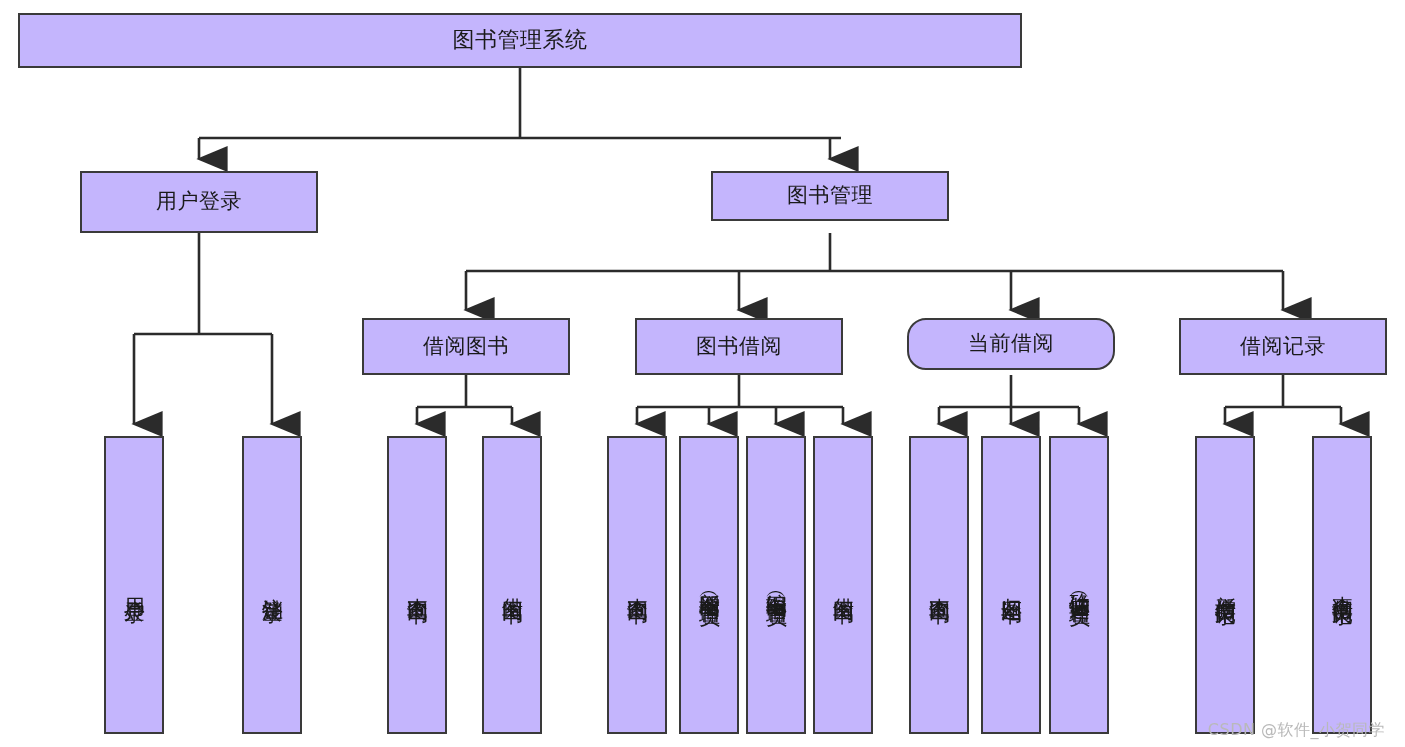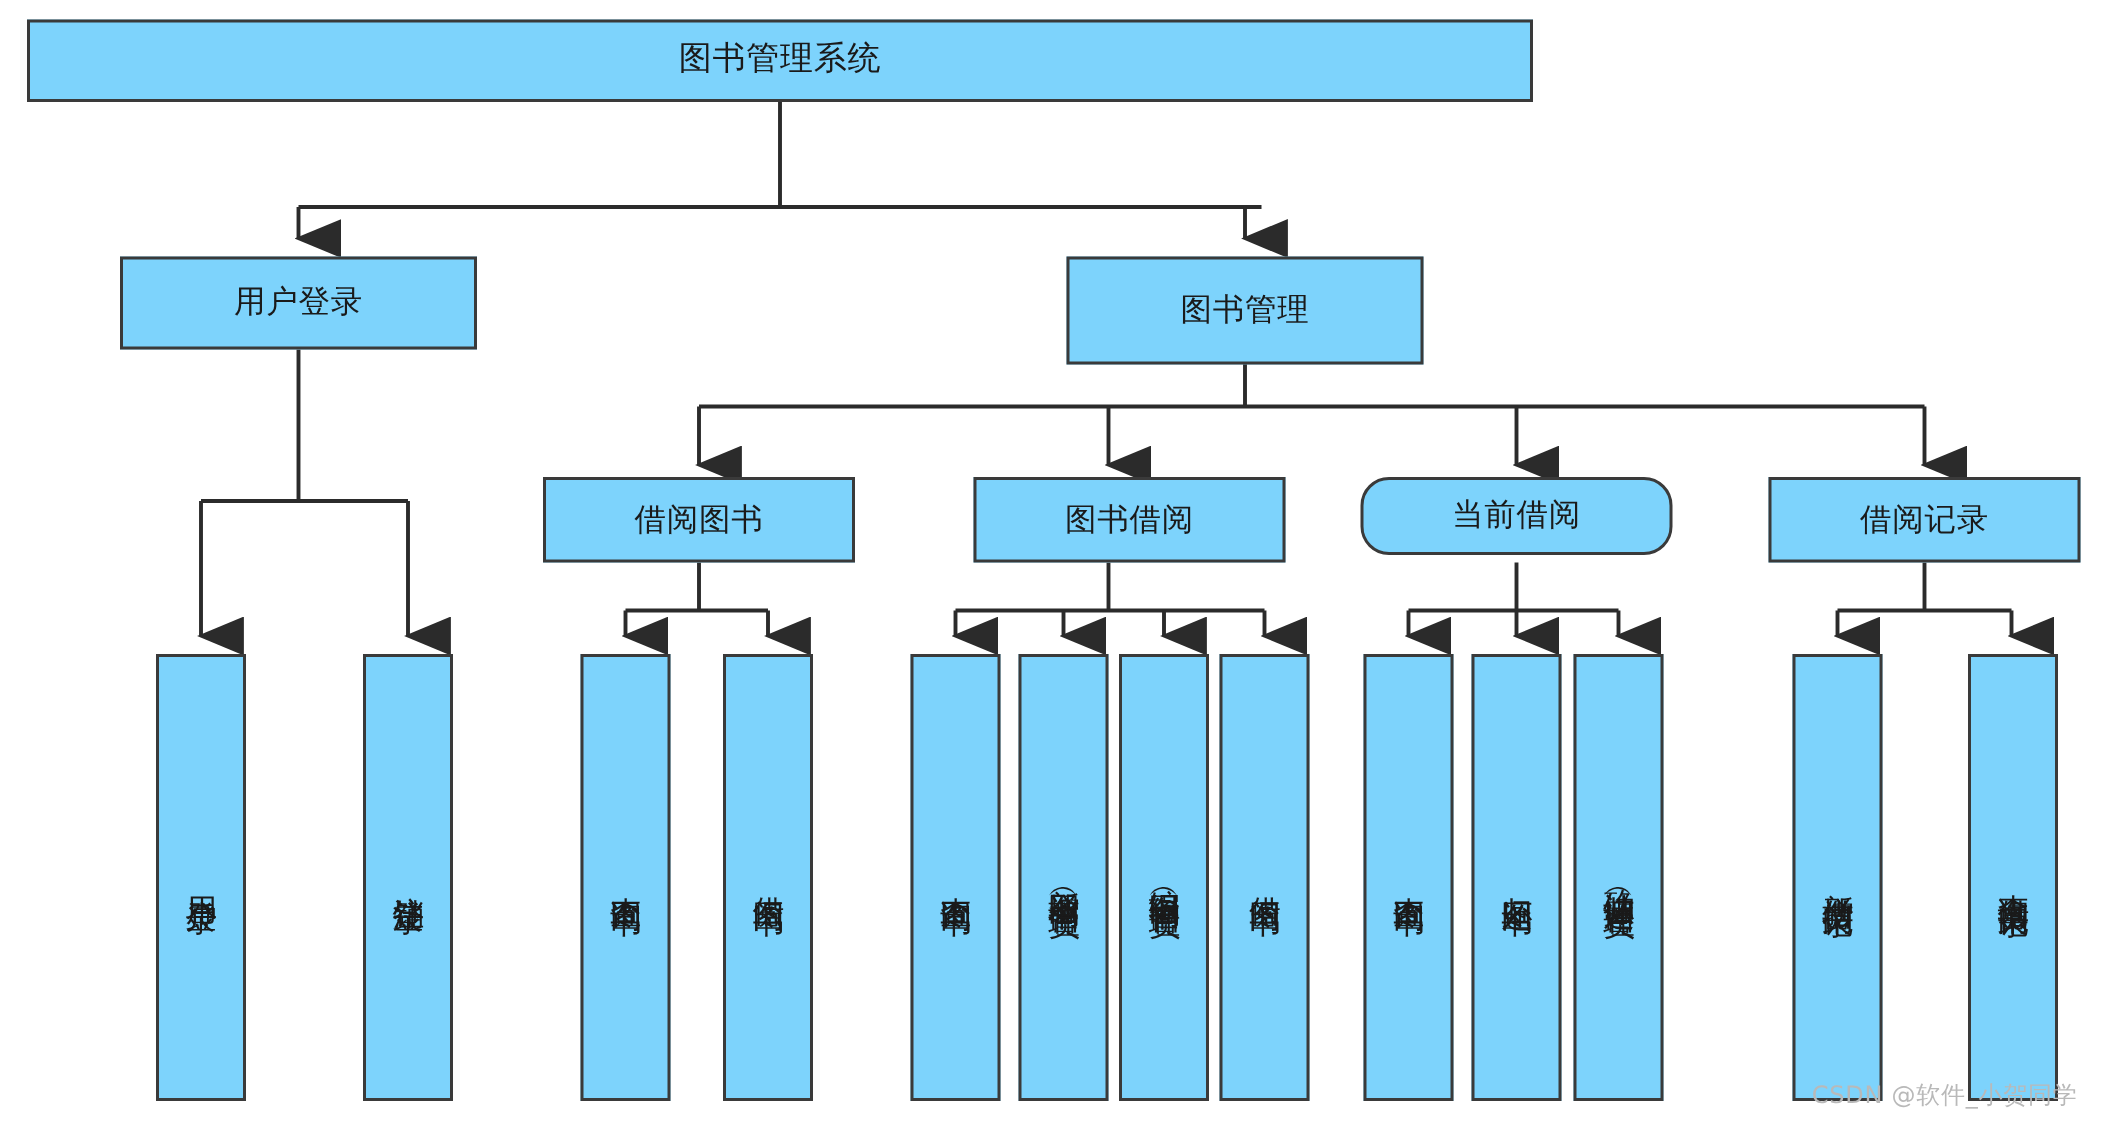--- a/index.html
+++ b/index.html
@@ -22,21 +22,21 @@
     position: absolute;
     left: 0;
     top: 0;
     width: 1405px;
     height: 747px;
     pointer-events: none;
   }
   .node {
     position: absolute;
     box-sizing: border-box;
-    background: #7dd3fc;
+    background: #c4b5fd;
     border: 2px solid #3a3a3a;
     display: flex;
     align-items: center;
     justify-content: center;
     color: #1a1a1a;
   }
   .node .label {
     display: block;
     text-align: center;
     letter-spacing: 0.5px;
@@ -126,28 +126,28 @@
     </g>
   </svg>
 
   <div class="node horizontal root" style="left:18px; top:13px; width:1004px; height:55px;">
     <span class="label">图书管理系统</span>
   </div>
 
   <div class="node horizontal" style="left:80px; top:171px; width:238px; height:62px;">
     <span class="label">用户登录</span>
   </div>
-  <div class="node horizontal" style="left:711px; top:171px; width:238px; height:72px;">
+  <div class="node horizontal" style="left:711px; top:171px; width:238px; height:50px;">
     <span class="label">图书管理</span>
   </div>
 
   <div class="node horizontal" style="left:362px; top:318px; width:208px; height:57px;">
     <span class="label">借阅图书</span>
   </div>
-  <div class="node horizontal" style="left:635px; top:318px; width:208px; height:57px;margin-left:14px;">
+  <div class="node horizontal" style="left:635px; top:318px; width:208px; height:57px;">
     <span class="label">图书借阅</span>
   </div>
   <div class="node horizontal" style="left:907px; top:318px; width:208px; height:52px;border-radius:19px;">
     <span class="label">当前借阅</span>
   </div>
   <div class="node horizontal" style="left:1179px; top:318px; width:208px; height:57px;">
     <span class="label">借阅记录</span>
   </div>
 
   <div class="node vertical" style="left:104px; top:436px; width:60px; height:298px;">

